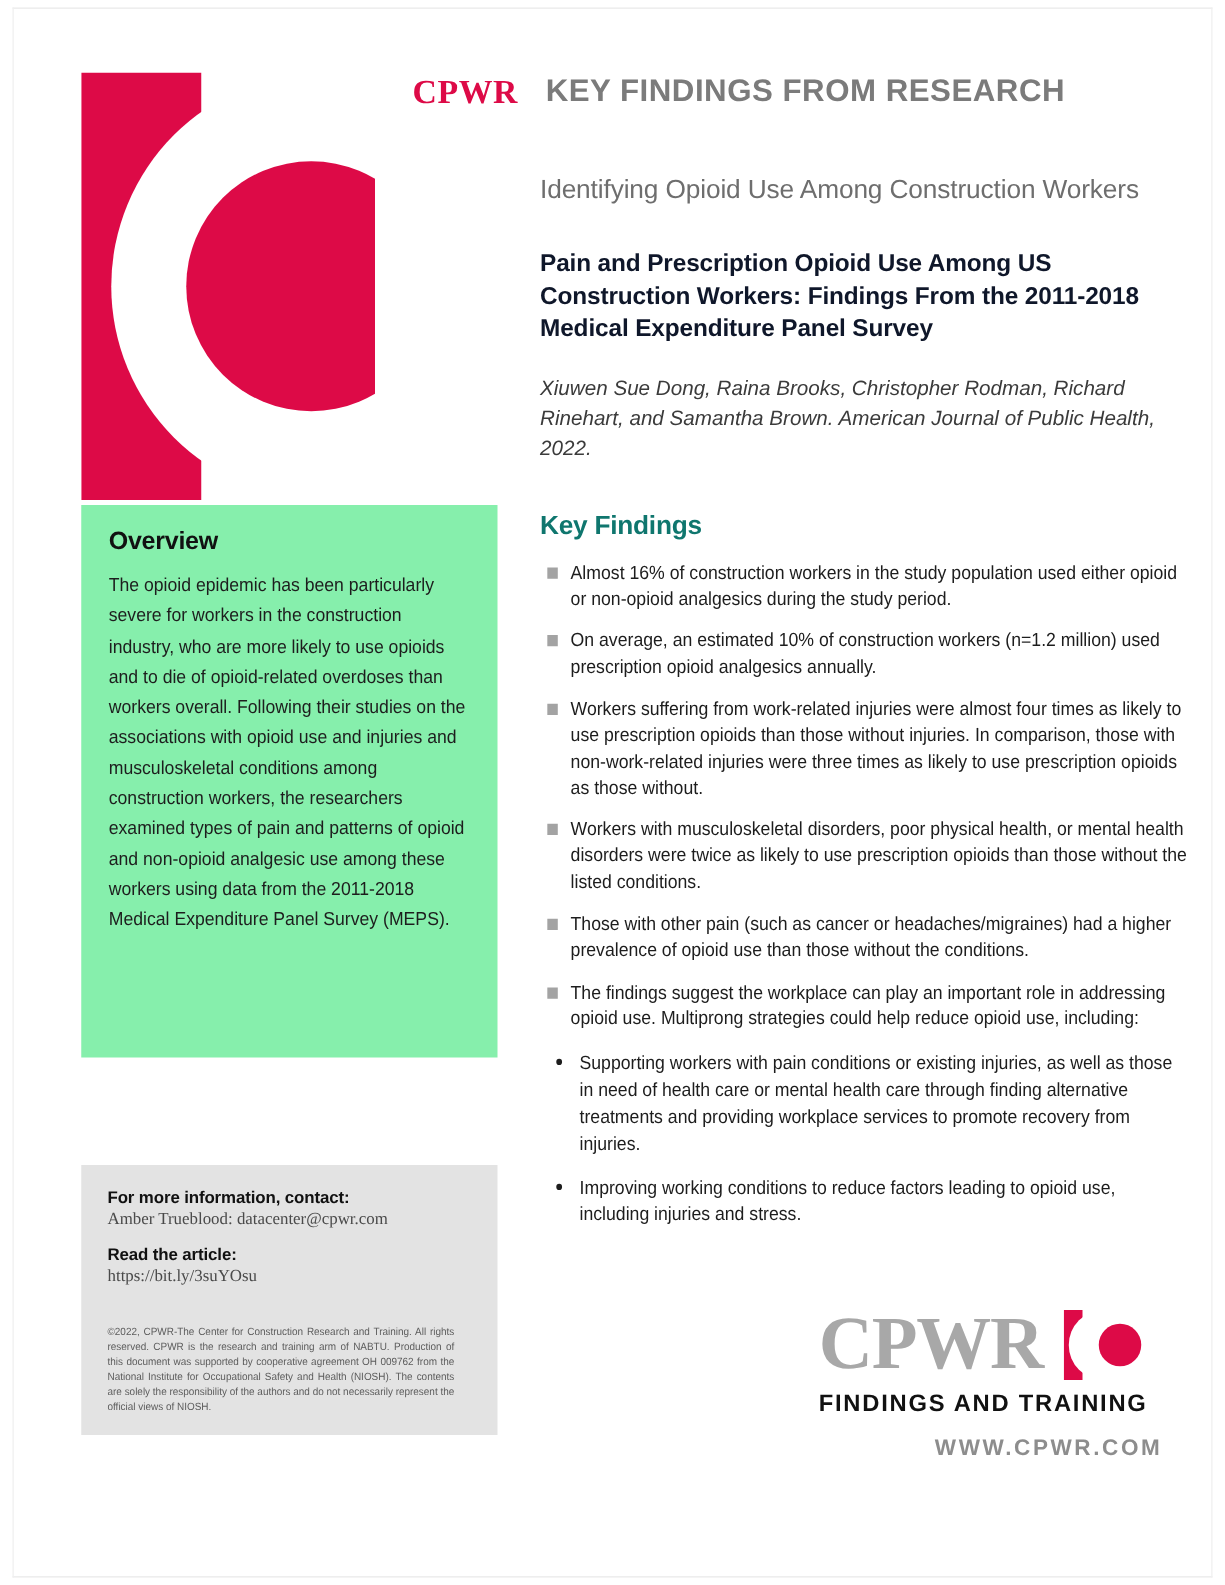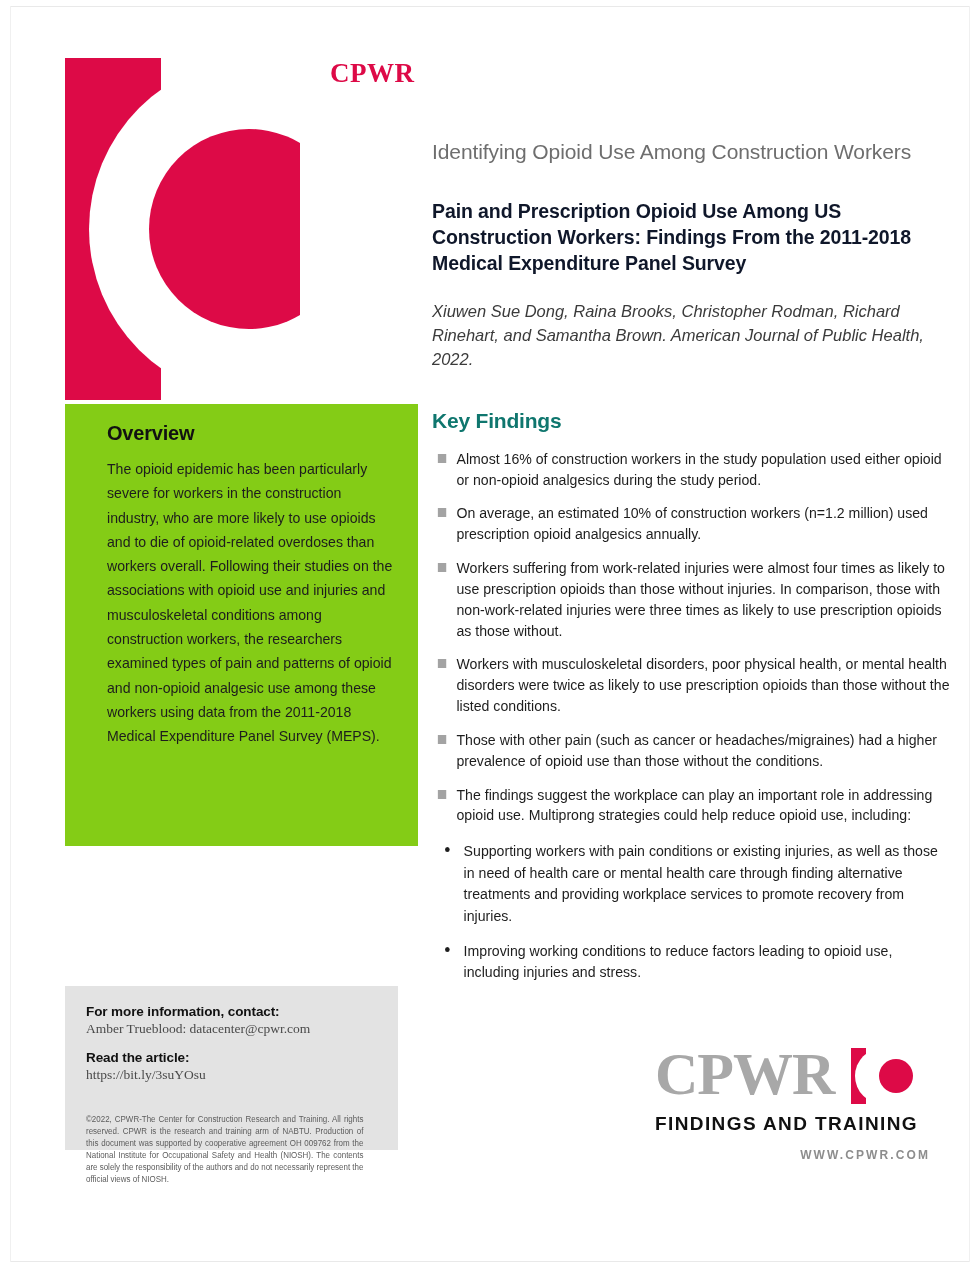--- a/index.html
+++ b/index.html
@@ -193,22 +193,21 @@
     width: 5px; height: 5px;
     border-radius: 50%;
     background: #1d1d1d;
   }
 
   
   #overview-panel {
     position: absolute;
     left: 65px; top: 404px;
     width: 333px; height: 442px;
-    background: #84cc16;
-    padding-left: 20px;
+    background: #86efac;
   }
   #overview-inner { padding: 18px 24px 0 22px; }
   #overview-heading {
     font-family: "Liberation Sans", sans-serif;
     font-weight: bold;
     font-size: 20px;
     color: #111111;
     letter-spacing: -0.2px;
     margin: 0 0 12px 0;
   }
@@ -218,22 +217,22 @@
     line-height: 1.62;
     color: #1d1d1d;
     margin: 0;
     transform: scaleX(0.94);
     transform-origin: left top;
     width: 106%;
   }
 
   #contact-panel {
     position: absolute;
-    left: 65px; top: 986px;
-    width: 333px; height: 164px;
+    left: 65px; top: 932px;
+    width: 333px; height: 216px;
     background: #e3e3e3;
   }
   #contact-inner { padding: 18px 20px 0 21px; }
   .contact-label {
     font-family: "Liberation Sans Narrow", "Liberation Sans", sans-serif;
     font-weight: bold;
     font-size: 13.5px;
     color: #111111;
     margin: 0 0 2px 0;
     letter-spacing: -0.1px;
@@ -322,21 +321,21 @@
     font-weight: bold;
     font-size: 19px;
     color: #111111;
     letter-spacing: 1.4px;
     margin: 3px 0 0 0;
     white-space: nowrap;
   }
   #footer-logo .weblink {
     font-family: "Liberation Sans", sans-serif;
     font-weight: bold;
-    font-size: 12px;
+    font-size: 18px;
     color: #8d8d8d;
     letter-spacing: 2.1px;
     text-align: right;
     margin: 13px 0 0 0;
   }
 </style>
 </head>
 <body>
 
 <div id="page">
@@ -349,20 +348,21 @@
   <div id="brand-mark">
     <div class="clipwrap">
       <div class="bar"></div>
       <div class="ring"></div>
       <div class="dot"></div>
     </div>
   </div>
 
   <div id="header">
     <span class="hdr-cpwr">CPWR</span>
+    <span class="hdr-title">KEY FINDINGS FROM RESEARCH</span>
   </div>
 
   <div id="right-col">
     <h1 id="doc-title">Identifying Opioid Use Among Construction Workers</h1>
     <h2 id="paper-title">Pain and Prescription Opioid Use Among US Construction Workers: Findings From the 2011-2018 Medical Expenditure Panel Survey</h2>
     <p id="authors">Xiuwen Sue Dong, Raina Brooks, Christopher Rodman, Richard Rinehart, and Samantha Brown. American Journal of Public Health, 2022.</p>
 
     <h3 id="key-findings-heading">Key Findings</h3>
 
     <ul class="kf-list">

